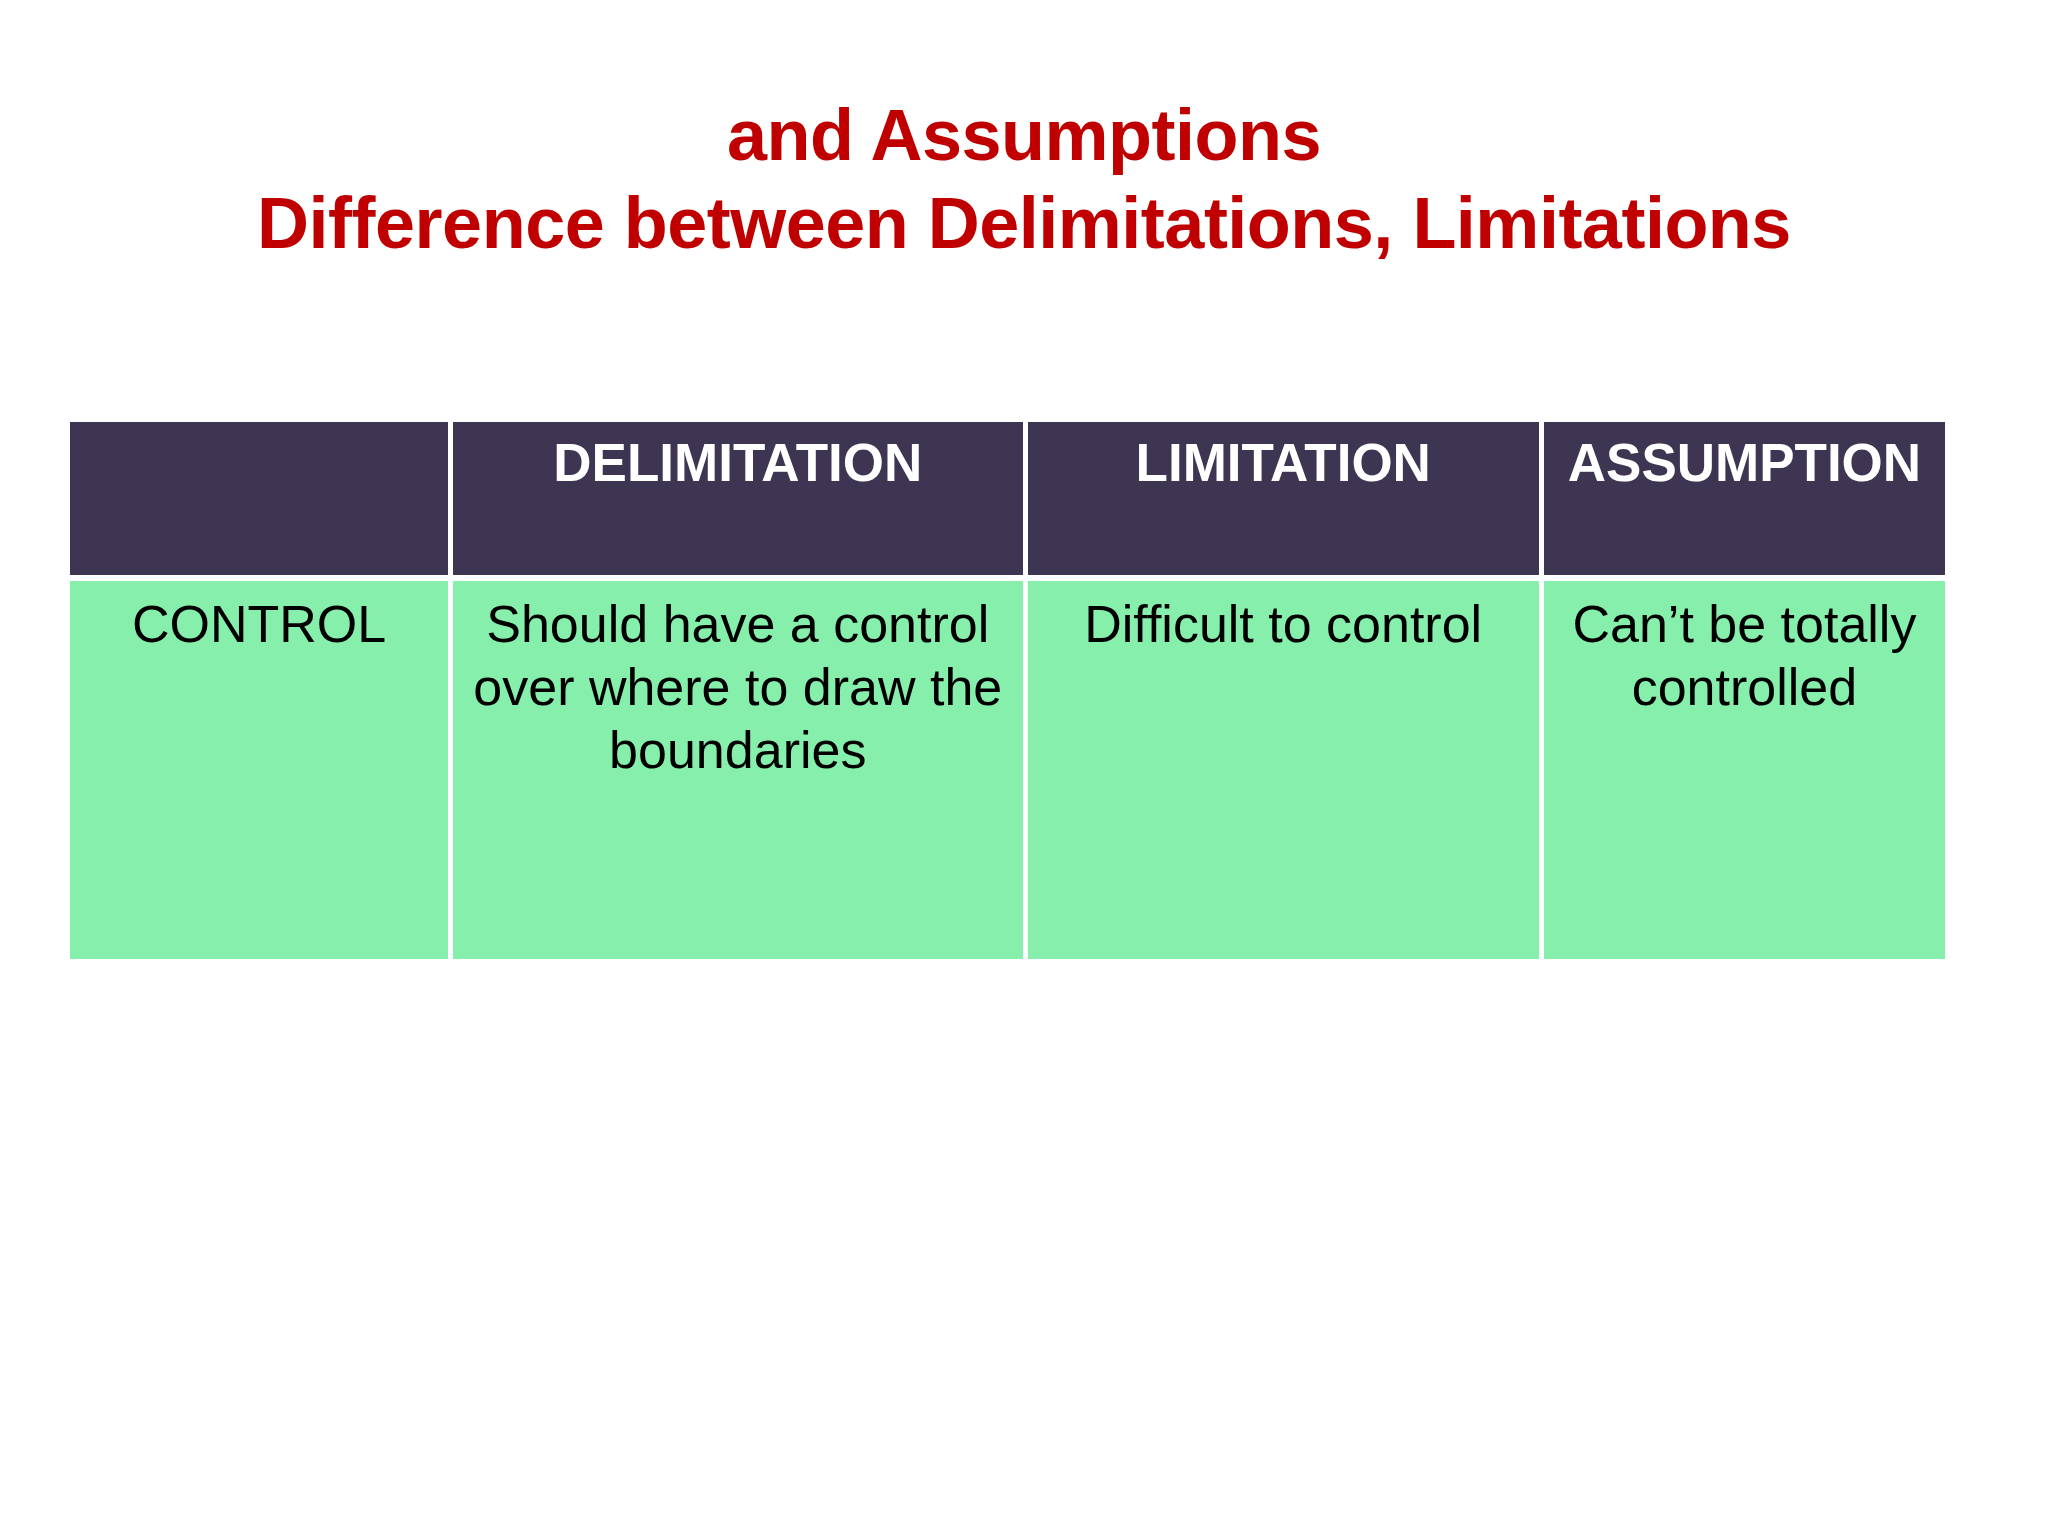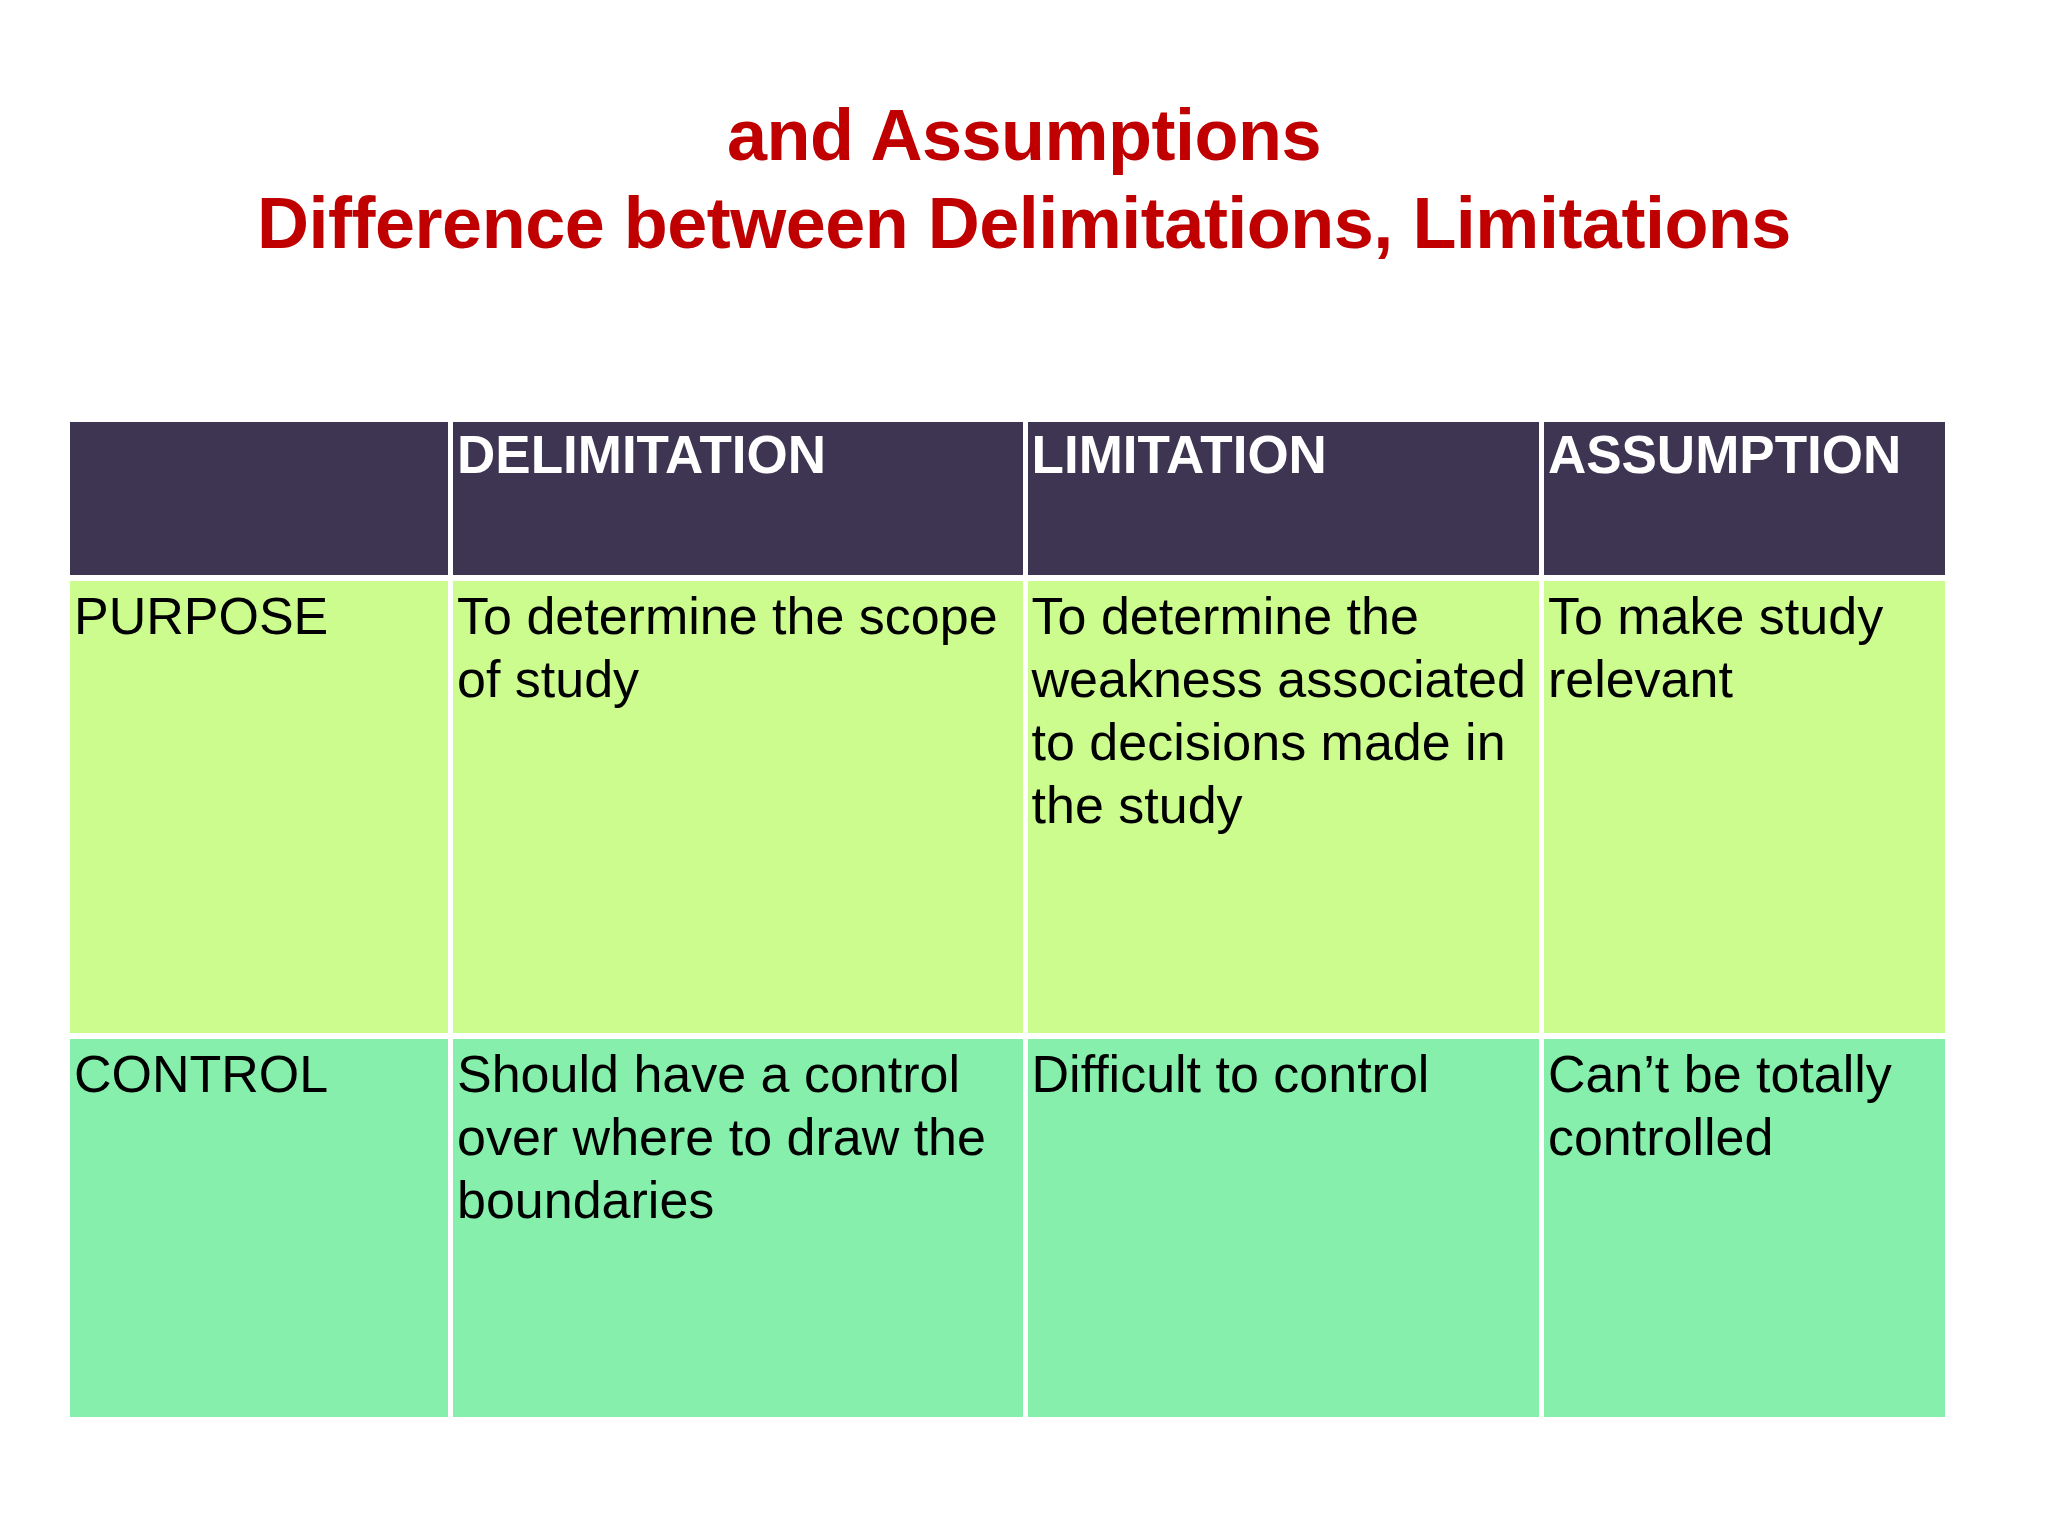--- a/index.html
+++ b/index.html
@@ -53,22 +53,23 @@
     margin: -6px -5px;
   }
 
   table.cmp col.c-row-label { width: 377px; }
   table.cmp col.c-delim    { width: 568px; }
   table.cmp col.c-limit    { width: 510px; }
   table.cmp col.c-assume   { width: 400px; }
 
   table.cmp th, table.cmp td {
     vertical-align: top;
-    padding: 4px;
+    padding: 12px;
     margin: 0;
+    text-align: center;
   }
 
   
   .hdr-cell {
     background: #3E3552;
     color: #ffffff;
     height: 153px;
     box-sizing: border-box;
     padding: 20px 0 0 14px;
     font-family: "Liberation Sans", sans-serif;
@@ -118,26 +119,20 @@
       </colgroup>
       <thead>
         <tr>
           <th class="hdr-cell blank"></th>
           <th class="hdr-cell">DELIMITATION</th>
           <th class="hdr-cell">LIMITATION</th>
           <th class="hdr-cell">ASSUMPTION</th>
         </tr>
       </thead>
       <tbody>
-        <tr class="row-purpose">
-          <td class="body-cell label">PURPOSE</td>
-          <td class="body-cell">To determine the scope of study</td>
-          <td class="body-cell">To determine the weakness associated to decisions made in the study</td>
-          <td class="body-cell">To make study relevant</td>
-        </tr>
         <tr class="row-control">
           <td class="body-cell label">CONTROL</td>
           <td class="body-cell">Should have a control over where to draw the boundaries</td>
           <td class="body-cell">Difficult to control</td>
           <td class="body-cell">Can’t be totally controlled</td>
         </tr>
       </tbody>
     </table>
   </div>
 

